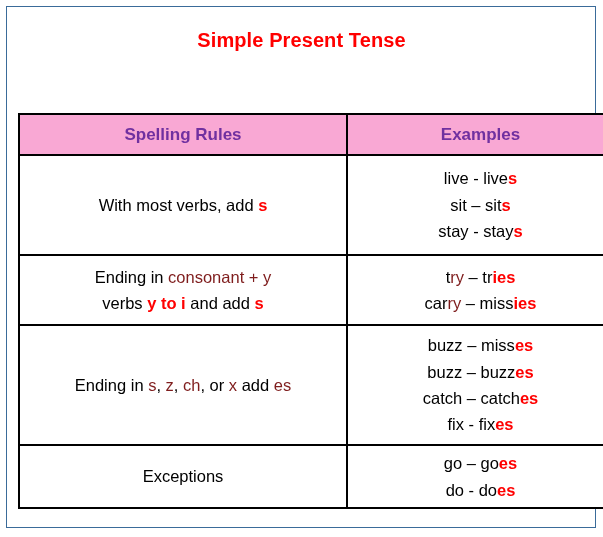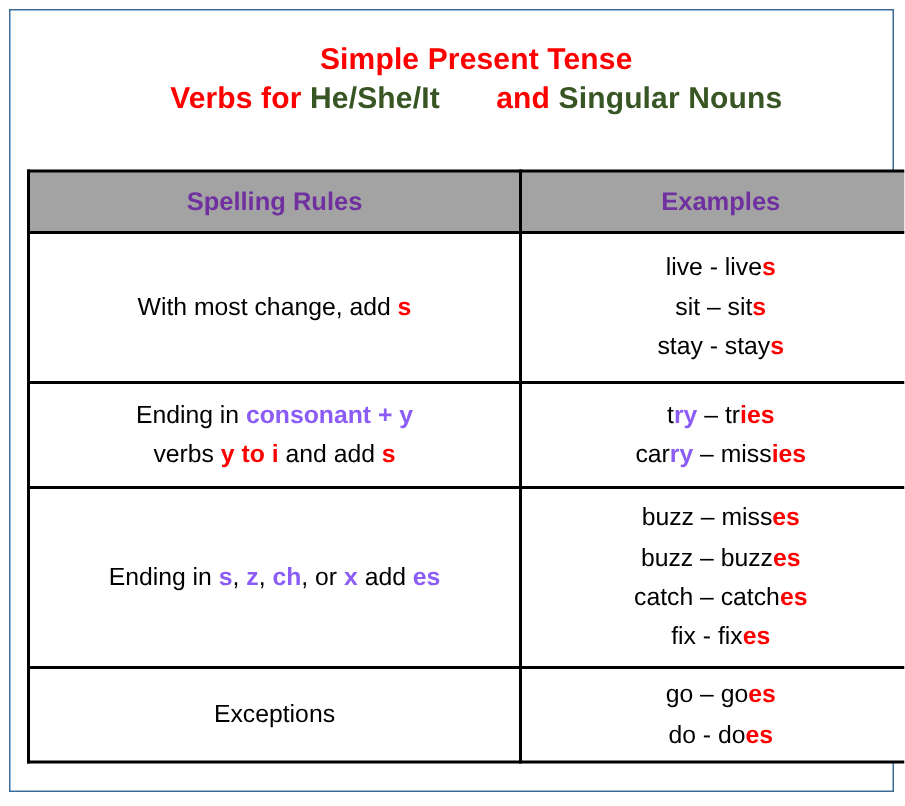--- a/index.html
+++ b/index.html
@@ -41,21 +41,21 @@
     width: 603px;
     text-align: center;
     line-height: 1.30;
   }
   .title-line {
     font-size: 20px;
     font-weight: bold;
     letter-spacing: 0.1px;
     white-space: nowrap;
   }
-  .t-red   { color: #FF0000; padding-left: 32px; }
+  .t-red   { color: #FF0000; }
   .t-green { color: #375623; }
 
   
   #rules-table {
     position: absolute;
     left: 18px;
     top: 113px;
     width: 567px;
     border-collapse: collapse;
     table-layout: fixed;
@@ -63,21 +63,21 @@
   #rules-table td, #rules-table th {
     border: 2px solid #000000;
     padding: 0 6px;
     vertical-align: middle;
     text-align: center;
   }
   .col-rules    { width: 314px; }
   .col-examples { width: 253px; }
 
   thead th {
-    background: #a3a3a3;
+    background: #f9a8d4;
     color: #7030A0;
     font-size: 17px;
     font-weight: bold;
     height: 39px;
     padding: 0;
   }
 
   tbody td {
     background: #ffffff;
     color: #000000;
@@ -86,47 +86,46 @@
     line-height: 1.60;
   }
 
   .r-h100 { height: 100px; }
   .r-h70  { height: 70px; }
   .r-h120 { height: 120px; }
   .r-h63  { height: 63px; }
 
   
   .red   { color: #FF0000; font-weight: bold; }
-  .green { color: #8b5cf6; font-weight: bold; }
+  .green { color: #7f1d1d; font-weight: normal; }
 
   .lines span.line { display: block; white-space: nowrap; }
 </style>
 </head>
 <body>
 
 <div id="page">
 
   <div id="outer-frame"></div>
 
   <div id="title-block">
     <div class="title-line t-red">Simple Present Tense</div>
-    <div class="title-line"><span class="t-red">Verbs for </span><span class="t-green">He/She/It </span><span class="t-red">and </span><span class="t-green">Singular Nouns</span></div>
   </div>
 
   <table id="rules-table">
     <thead>
       <tr>
         <th class="col-rules">Spelling Rules</th>
         <th class="col-examples">Examples</th>
       </tr>
     </thead>
     <tbody>
 
       <tr class="r-h100">
-        <td class="col-rules"><span>With most change, add </span><span class="red">s</span></td>
+        <td class="col-rules"><span>With most verbs, add </span><span class="red">s</span></td>
         <td class="col-examples lines">
             <span class="line"><span>live - live</span><span class="red">s</span></span>
             <span class="line"><span>sit – sit</span><span class="red">s</span></span>
             <span class="line"><span>stay - stay</span><span class="red">s</span></span>
           </td>
       </tr>
 
       <tr class="r-h70">
         <td class="col-rules lines">
             <span class="line"><span>Ending in </span><span class="green">consonant + y</span></span>

